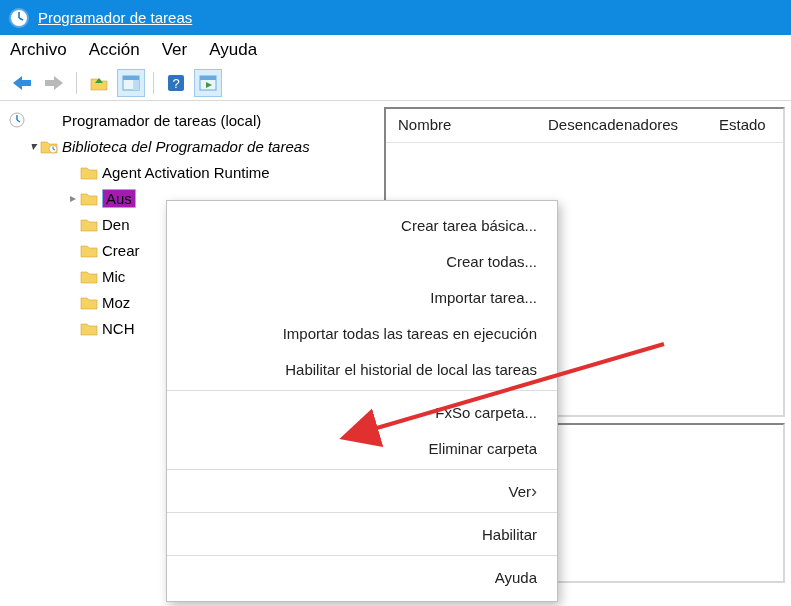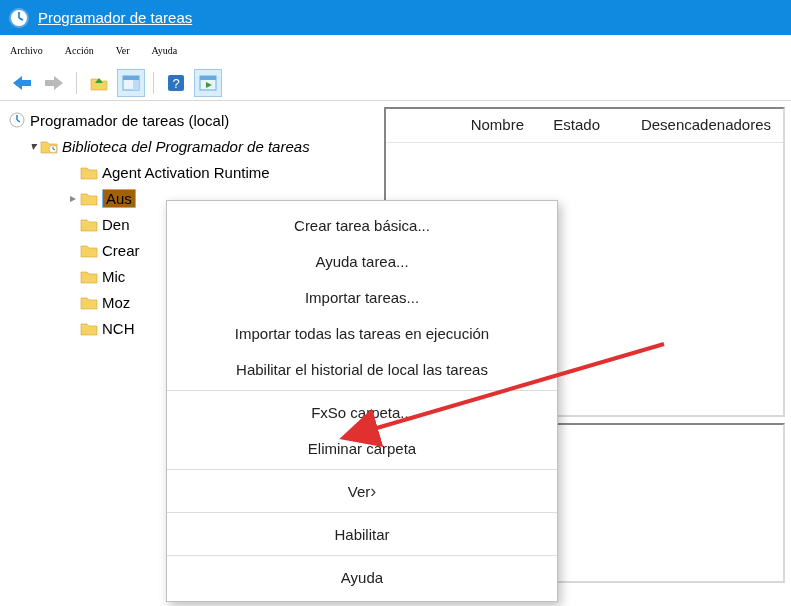--- a/index.html
+++ b/index.html
@@ -1,46 +1,46 @@
 <!DOCTYPE html>
 <html><head>
   <meta charset="utf-8">
   <style>
     * { box-sizing: border-box; margin:0; padding:0; font-family: "Segoe UI", Tahoma, sans-serif; }
     body { width:791px; height:606px; background:#fff; overflow:hidden; position:relative; font-size:15px; }
     .titlebar { background:#0f8ae0; height:35px; display:flex; align-items:center; padding:0 8px; color:#fff;text-decoration:underline; }
     .titlebar .ticon { width:22px; height:22px; margin-right:8px; display:inline-block; }
     .titlebar .ttext { font-size:15px; font-weight:400; }
     .menubar { height:30px; background:#fff; display:flex; align-items:center; padding:0 10px; gap:22px; border-bottom:0; }
-    .menubar span { font-size:10px; color:#000;font-family:Liberation Serif, serif; }
+    .menubar span { font-size:17px; color:#000; }
     .toolbar { height:36px; background:#fff; display:flex; align-items:center; padding:0 8px; gap:4px; border-bottom:1px solid #d8d8d8; }
     .tbtn { width:28px; height:28px; display:flex; align-items:center; justify-content:center; border:1px solid transparent; }
     .tbtn.active { border:1px solid #a0c8ea; background:#d9eefb; }
     .tsep { width:1px; height:22px; background:#d0d0d0; margin:0 4px; }
     .workspace { display:flex; height:calc(606px - 35px - 30px - 36px); }
     .treepane { width:378px; border-right:0; padding:6px 4px; background:#fff; position:relative; }
     .treerow { display:flex; align-items:center; height:26px; font-size:15px; white-space:nowrap; }
-    .indent0 { padding-left:4px; }
+    .indent0 { padding-left:4px;gap:32px; }
     .indent1 { padding-left:22px;font-style:italic; }
     .indent2 { padding-left:62px; }
     .caret { width:14px; text-align:center; color:#666; font-size:12px; display:inline-block; }
     .caret.open::before { content:"▾"; color:#444;}
     .caret.closed::before { content:"▸"; color:#888;}
     .caret.none::before { content:""; }
     .ficon { width:18px; height:18px; margin:0 4px 0 0; display:inline-block; }
-    .treerow .lbl.sel { background:#a16207; border:1px solid #7bb6e6; padding:0 3px; border-radius:1px; }
-    .rightpane { flex:1; padding:6px 6px 6px 6px; position:relative;text-align:right; }
+    .treerow .lbl.sel { background:#a21caf; border:1px solid #7bb6e6; padding:0 3px; border-radius:1px; }
+    .rightpane { flex:1; padding:6px 6px 6px 6px; position:relative; }
     .gridwrap { border:2px inset #d8d8d8; height:310px; width:100%; background:#fff; position:relative; }
     .gridhead { display:flex; height:34px; border-bottom:1px solid #e4e4e4; }
     .gh { padding:7px 12px; font-size:15px; color:#222; border-right:0; }
     .gh.c0 { width:150px; } .gh.c1 { width:76px; } .gh.c2 { flex:1; }
     .bottomstrip { border:2px inset #d8d8d8; height:160px; background:#fff; margin-top:6px; }
     
     .ctx { position:absolute; left:166px; top:200px; width:392px; background:#fff; border:1px solid #c0c0c0; box-shadow:3px 4px 10px rgba(0,0,0,0.25); z-index:50; padding:6px 0; }
-    .ctx .mi { height:36px; display:flex; align-items:center; padding:0 20px; font-size:15px; color:#222; justify-content:center; }
+    .ctx .mi { height:36px; display:flex; align-items:center; padding:0 20px; font-size:15px; color:#222; justify-content:flex-end; }
     .ctx .mi .mt { }
     .ctx .ms { height:1px; background:#dcdcdc; margin:3px 0; }
     .ctx .mi .sub::after { content:"›"; font-size:18px; color:#444; }
     
     .arrow-svg { position:absolute; left:0; top:0; width:791px; height:606px; pointer-events:none; z-index:60; }
     
     .folder { fill:#f6d263; stroke:#d9a13a; stroke-width:0.6; }
     .clockface { fill:#fff; stroke:#b0b0b0; stroke-width:1; }
   </style>
 </head>
@@ -180,37 +180,37 @@
             <path class="folder" d="M1 5h6l2 2h8v9H1z"></path>
           </svg></span>
       <span class="lbl">NCH</span>
     </div>
   </div>
 
   <div class="rightpane">
     <div class="gridwrap">
       <div class="gridhead">
         <div class="gh c0">Nombre</div>
+        <div class="gh c2">Desencadenadores</div>
         <div class="gh c1">Estado</div>
-        <div class="gh c2">Desencadenadores</div>
       </div>
     </div>
     <div class="bottomstrip"></div>
   </div>
 </div>
 
 <div class="ctx">
   <div class="mi">
       <span class="mt">Crear tarea básica...</span>
     </div>
   <div class="mi">
-      <span class="mt">Ayuda tarea...</span>
-    </div>
-  <div class="mi">
-      <span class="mt">Importar tareas...</span>
+      <span class="mt">Crear todas...</span>
+    </div>
+  <div class="mi">
+      <span class="mt">Importar tarea...</span>
     </div>
   <div class="mi">
       <span class="mt">Importar todas las tareas en ejecución</span>
     </div>
   <div class="mi">
       <span class="mt">Habilitar el historial de local las tareas</span>
     </div>
   <div class="ms"></div>
   <div class="mi">
       <span class="mt">FxSo carpeta...</span>

